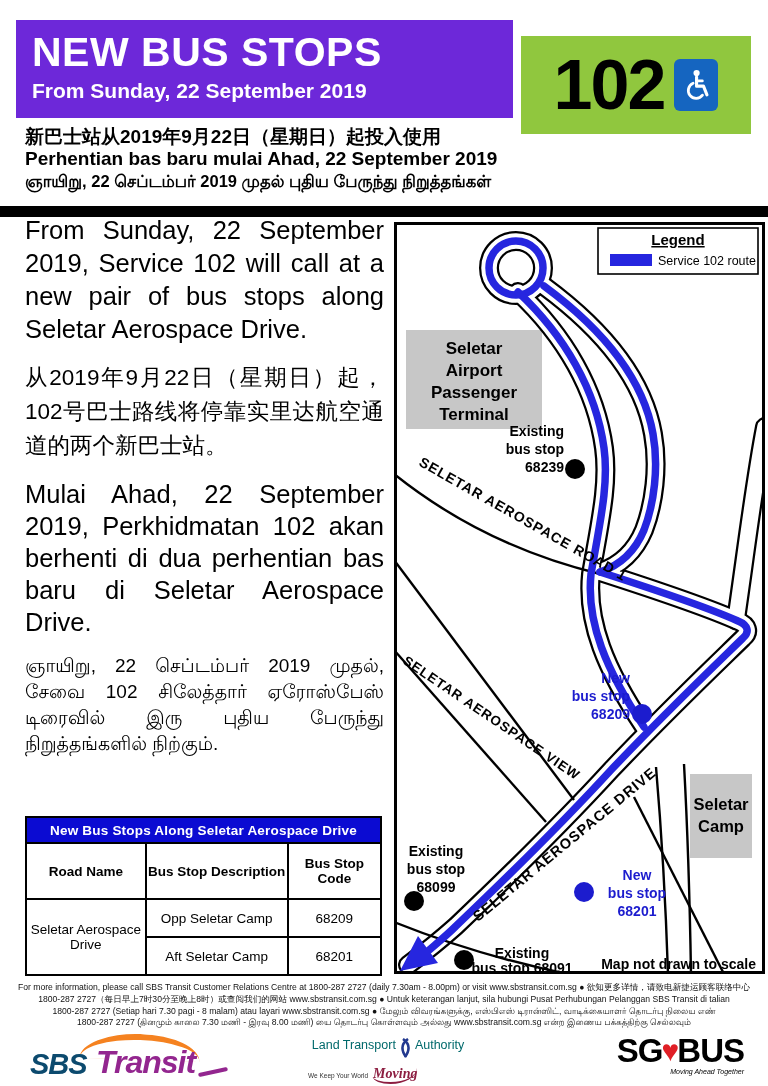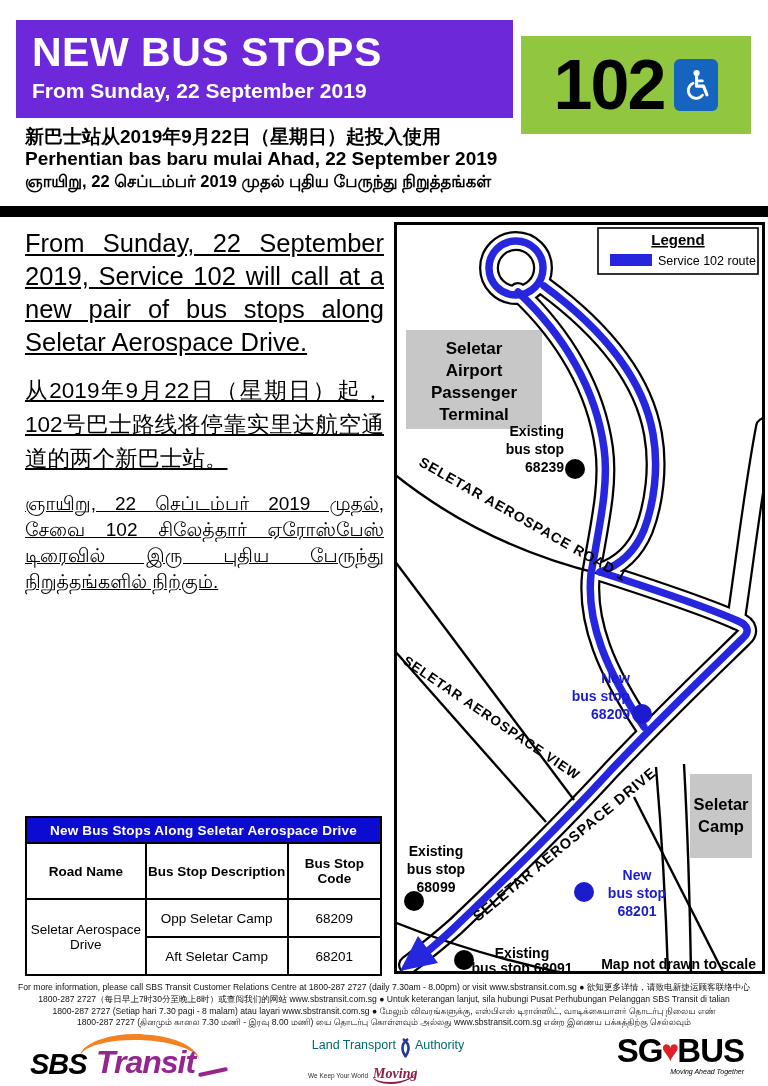--- a/index.html
+++ b/index.html
@@ -17,21 +17,21 @@
   .route-number{font-size:70px;font-weight:bold;letter-spacing:-2px;color:#000;line-height:1;}
   .wc-box{width:44px;height:52px;background:#1565C0;border-radius:6px;display:flex;
           align-items:center;justify-content:center;}
   .trilingual{position:absolute;left:25px;top:126px;width:730px;font-weight:bold;}
   .tri-zh{font-size:19px;line-height:22px;}
   .tri-ms{font-size:19px;line-height:22px;}
   .tri-ta{font-size:16.5px;line-height:23px;}
   .black-bar{position:absolute;left:0;top:206px;width:768px;height:11px;background:#000;}
 
   
-  .left-col{position:absolute;left:25px;top:227px;width:359px;text-decoration:underline;}
+  .left-col{position:absolute;left:25px;top:214px;width:359px;}
   .left-col p{margin:0 0 15px 0;text-align:justify;}
   .p-en{font-size:25.5px;line-height:33px;}
   .p-zh{font-size:22.5px;line-height:34px;}
   .p-ms{font-size:25.5px;line-height:32px;}
   .p-ta{font-size:19px;line-height:26px;margin-bottom:0 !important;}
 
   
   .stops-table{position:absolute;left:25px;top:816px;width:357px;border-collapse:collapse;
                font-size:13.5px;}
   .stops-table td,.stops-table th{border:2.4px solid #000;text-align:center;vertical-align:middle;
@@ -44,21 +44,21 @@
   
   .map-wrap{position:absolute;left:394px;top:222px;width:371px;height:752px;}
   .map-wrap svg{display:block;}
 
   
   .footer-text{position:absolute;left:14px;top:982px;width:740px;text-align:center;
                font-size:8.6px;line-height:11.8px;color:#111;}
   .logos{position:absolute;left:0;top:1032px;width:768px;height:52px;}
 
   .sbs-logo{position:absolute;left:30px;top:4px;width:200px;height:46px;font-style:italic;font-weight:bold;}
-  .sbs-red{position:absolute;left:0;top:12px;font-size:29px;color:#000000;letter-spacing:-1px;}
+  .sbs-red{position:absolute;left:0;top:12px;font-size:29px;color:#0c4a6e;letter-spacing:-1px;}
   .sbs-purple{position:absolute;left:66px;top:8px;font-size:32px;color:#93268F;letter-spacing:-1px;}
   .sbs-swoosh{position:absolute;left:50px;top:-2px;width:120px;height:26px;border:0;
               border-top:6px solid #F58220;border-radius:100% 100% 0 0/200% 200% 0 0;
               transform:rotate(2deg);}
   .sbs-tail{position:absolute;left:168px;top:34px;width:30px;height:4px;background:#93268F;
             transform:rotate(-12deg);border-radius:2px;}
 
   .lta-logo{position:absolute;left:308px;top:6px;width:160px;text-align:center;}
   .lta-line1{font-size:12.5px;color:#00696B;display:flex;justify-content:center;gap:3px;}
   .lta-line2{font-size:6.5px;color:#333;margin-top:8px;display:flex;align-items:baseline;
@@ -100,20 +100,21 @@
     <div class="tri-zh">新巴士站从2019年9月22日（星期日）起投入使用</div>
     <div class="tri-ms">Perhentian bas baru mulai Ahad, 22 September 2019</div>
     <div class="tri-ta">ஞாயிறு, 22 செப்டம்பர் 2019 முதல் புதிய பேருந்து நிறுத்தங்கள்</div>
   </div>
 
   <div class="black-bar"></div>
 
   <div class="left-col">
     <p class="p-en">From Sunday, 22 September 2019, Service 102 will call at a new pair of bus stops along Seletar Aerospace Drive.</p>
     <p class="p-zh">从2019年9月22日（星期日）起，102号巴士路线将停靠实里达航空通道的两个新巴士站。</p>
+    <p class="p-ms">Mulai Ahad, 22 September 2019, Perkhidmatan 102 akan berhenti di dua perhentian bas baru di Seletar Aerospace Drive.</p>
     <p class="p-ta">ஞாயிறு, 22 செப்டம்பர் 2019 முதல், சேவை 102 சிலேத்தார் ஏரோஸ்பேஸ் டிரைவில் இரு புதிய பேருந்து நிறுத்தங்களில் நிற்கும்.</p>
   </div>
 
   <table class="stops-table">
     <tbody>
         <tr>
       <td class="title-cell" colspan="3">New Bus Stops Along  Seletar Aerospace Drive</td>
     </tr>
     <tr>
       <th style="width:118px">Road Name</th>

